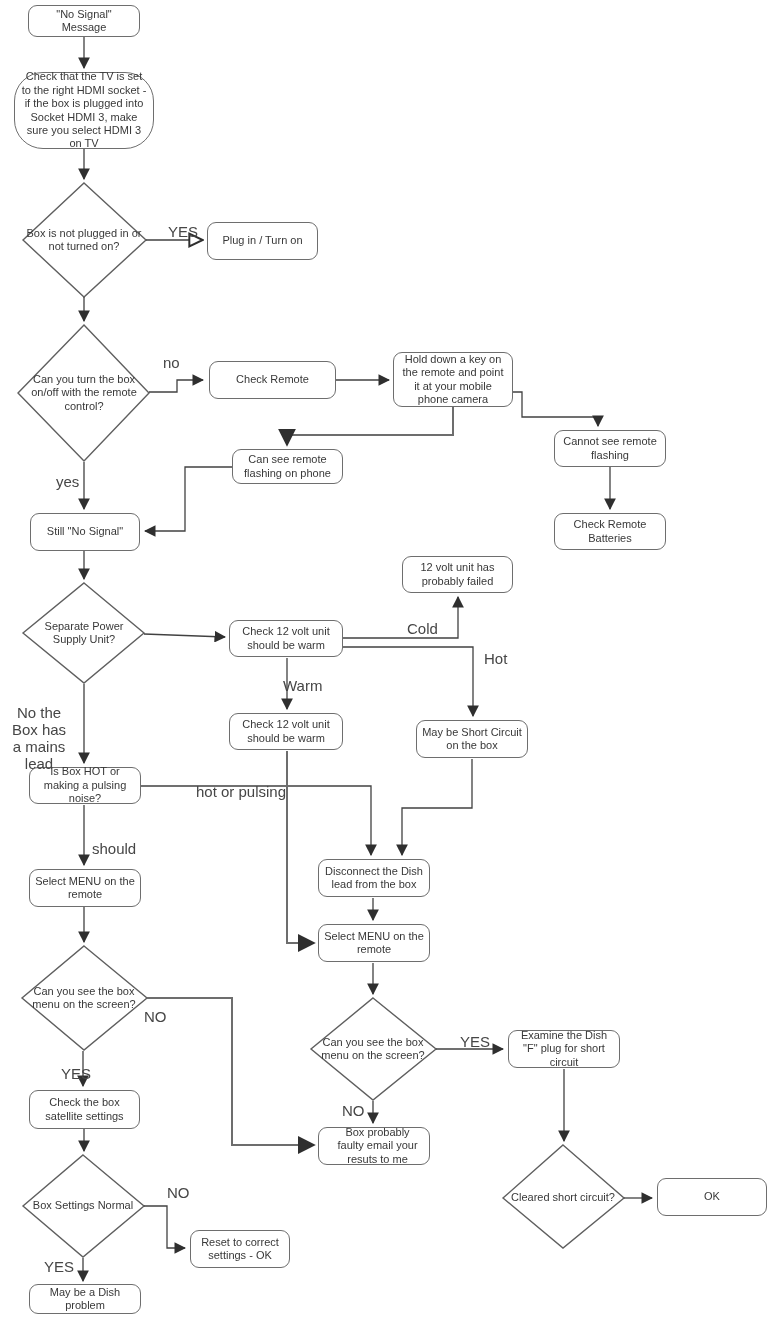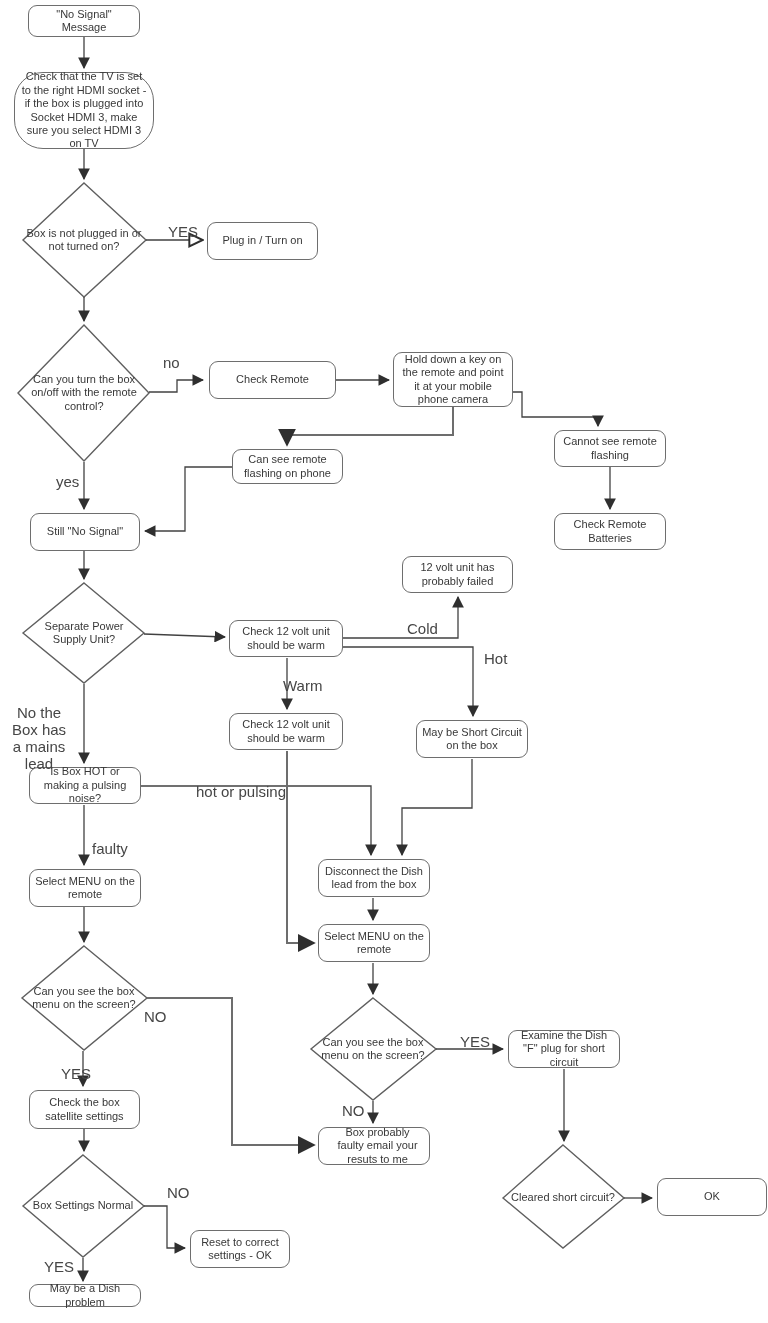--- a/index.html
+++ b/index.html
@@ -97,40 +97,40 @@
   <div class="node" style="left:416px; top:720px; width:112px; height:38px;">May be Short Circuit on the box</div>
   <div class="node" style="left:229px; top:713px; width:114px; height:37px;">Check 12 volt unit should be warm</div>
   <div class="node" style="left:29px; top:767px; width:112px; height:37px;">Is Box HOT or making a pulsing noise?</div>
   <div class="node" style="left:29px; top:869px; width:112px; height:38px;">Select MENU on the remote</div>
   <div class="node" style="left:318px; top:859px; width:112px; height:38px;">Disconnect the Dish lead from the box</div>
   <div class="node" style="left:318px; top:924px; width:112px; height:38px;">Select MENU on the remote</div>
   <div class="node" style="left:508px; top:1030px; width:112px; height:38px;">Examine the Dish "F" plug for short circuit</div>
   <div class="node" style="left:318px; top:1127px; width:112px; height:38px;padding-left:12px;">Box probably  faulty email your resuts to me</div>
   <div class="node" style="left:29px; top:1090px; width:111px; height:39px;">Check the box satellite settings</div>
   <div class="node" style="left:190px; top:1230px; width:100px; height:38px;">Reset to correct settings  - OK</div>
-  <div class="node" style="left:29px; top:1284px; width:112px; height:23px;">May be a Dish problem</div>
+  <div class="node" style="left:29px; top:1284px; width:112px; height:30px;">May be a Dish problem</div>
   <div class="node" style="left:657px; top:1178px; width:110px; height:38px;">OK</div>
 
   <div class="dlabel" style="left:26px; top:210px; width:116px; height:60px;">Box is not plugged in or not turned on?</div>
   <div class="dlabel" style="left:26px; top:363px; width:116px; height:60px;">Can you turn the box on/off with the remote control?</div>
   <div class="dlabel" style="left:34px; top:613px; width:100px; height:40px;">Separate Power Supply Unit?</div>
   <div class="dlabel" style="left:26px; top:978px; width:116px; height:40px;">Can you see the box menu on the screen?</div>
   <div class="dlabel" style="left:315px; top:1029px; width:116px; height:40px;">Can you see the box menu on the screen?</div>
   <div class="dlabel" style="left:18px; top:1196px; width:130px; height:20px;">Box Settings Normal</div>
   <div class="dlabel" style="left:498px; top:1188px; width:130px; height:20px;">Cleared short circuit?</div>
 
   <div class="elabel" style="left:168px; top:223px;">YES</div>
   <div class="elabel" style="left:163px; top:354px;">no</div>
   <div class="elabel" style="left:56px; top:473px;">yes</div>
   <div class="elabel" style="left:407px; top:620px;">Cold</div>
   <div class="elabel" style="left:436px; top:650px;padding-left:48px;">Hot</div>
   <div class="elabel" style="left:283px; top:677px;">Warm</div>
   <div class="elabel wrap" style="left:8px; top:704px; width:62px;">No the Box has a mains lead</div>
   <div class="elabel" style="left:196px; top:783px;">hot or pulsing</div>
-  <div class="elabel" style="left:92px; top:840px;">faulty</div>
+  <div class="elabel" style="left:92px; top:840px;">should</div>
   <div class="elabel" style="left:144px; top:1008px;">NO</div>
   <div class="elabel" style="left:61px; top:1065px;">YES</div>
   <div class="elabel" style="left:460px; top:1033px;">YES</div>
   <div class="elabel" style="left:342px; top:1102px;">NO</div>
   <div class="elabel" style="left:167px; top:1184px;">NO</div>
   <div class="elabel" style="left:44px; top:1258px;">YES</div>
 
 </div>
 
 </body></html>

